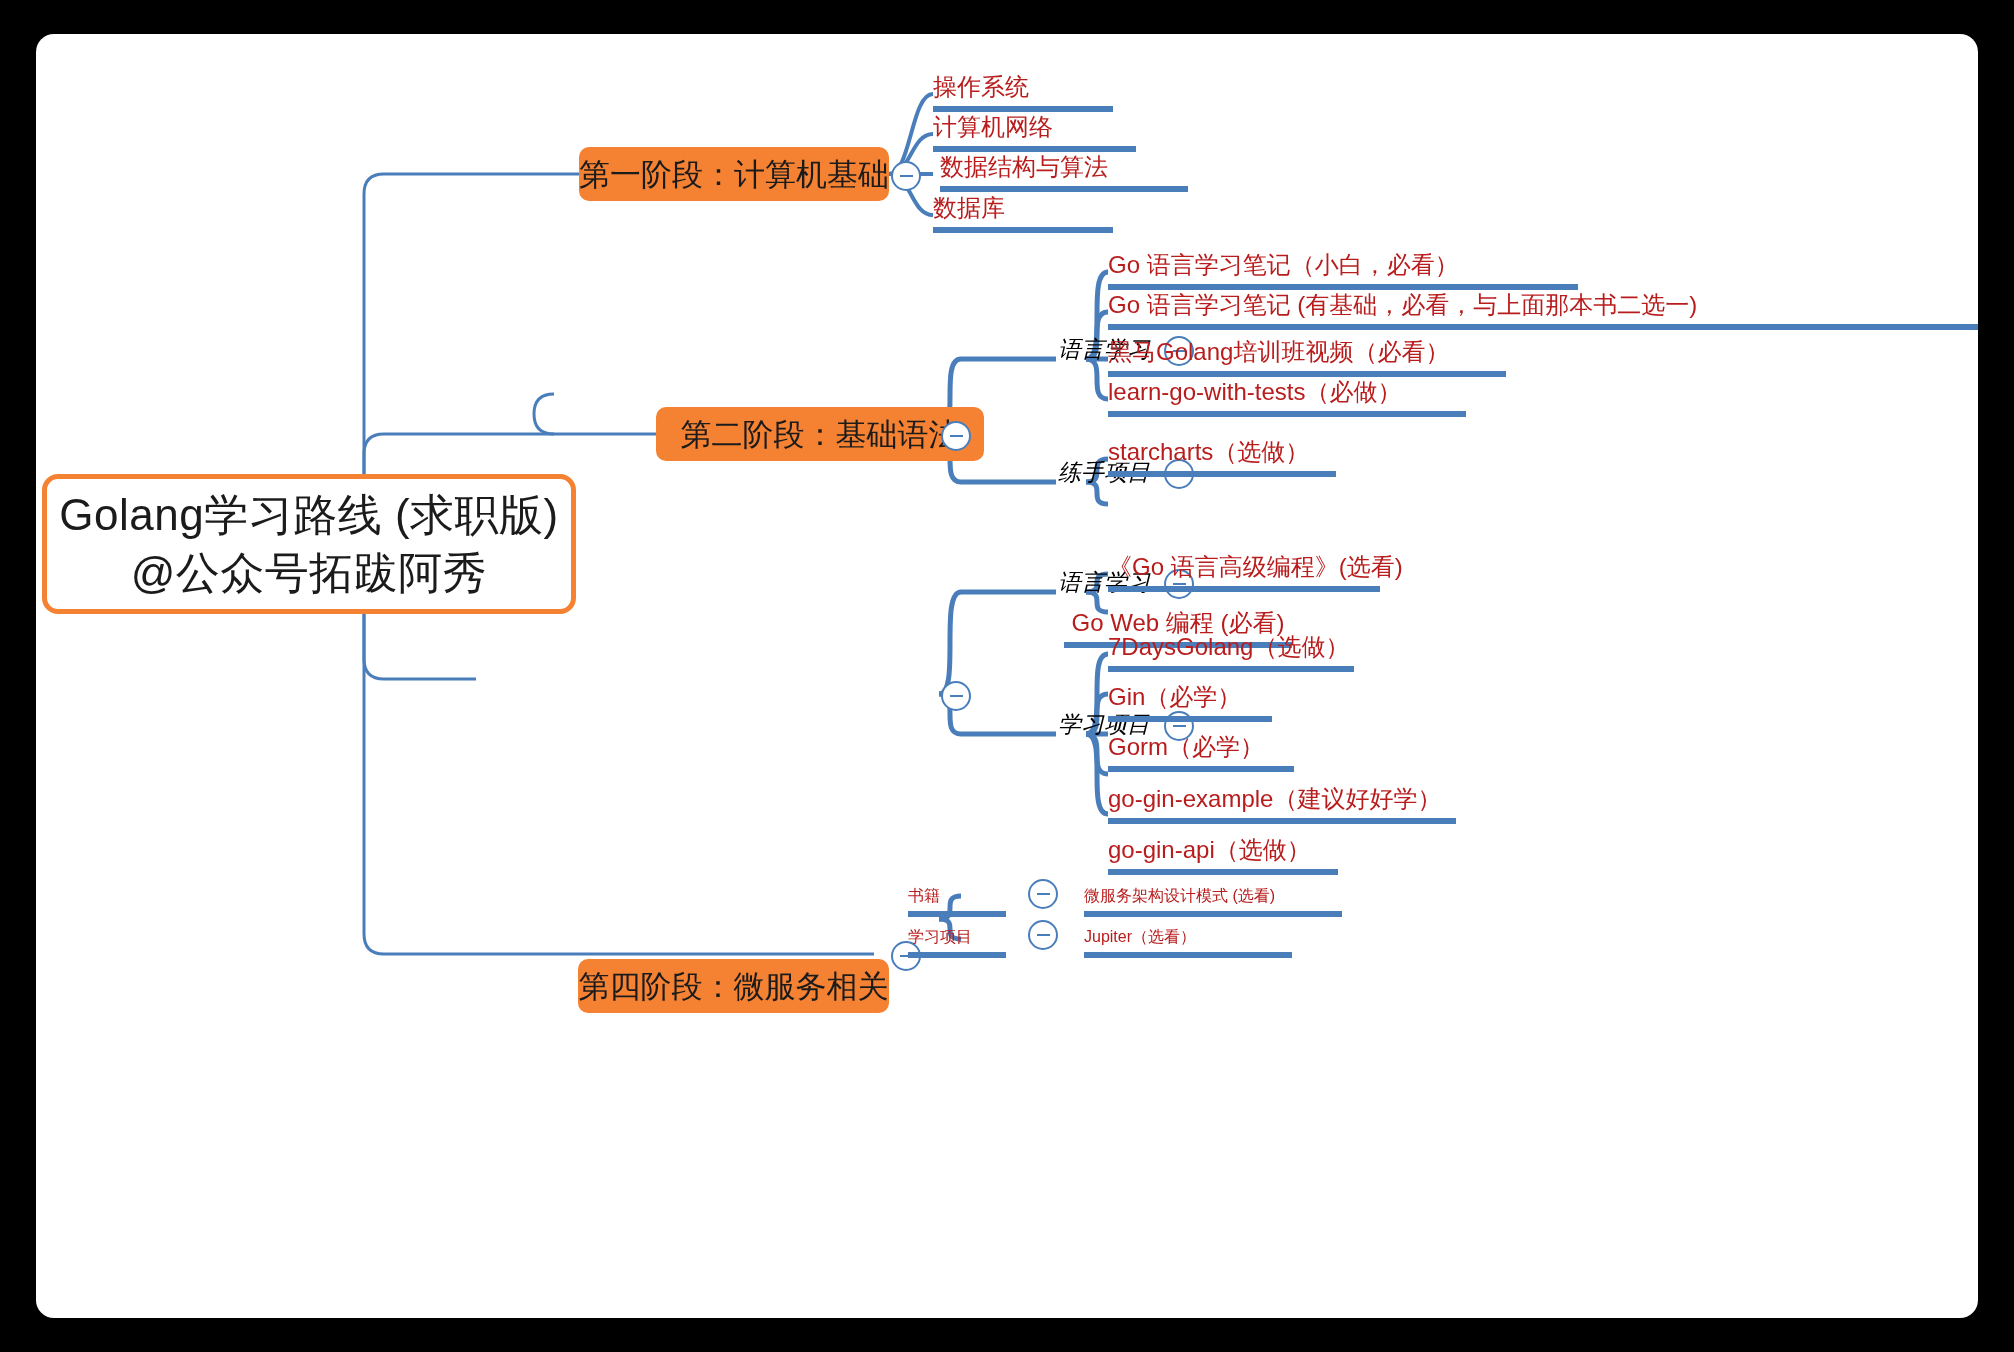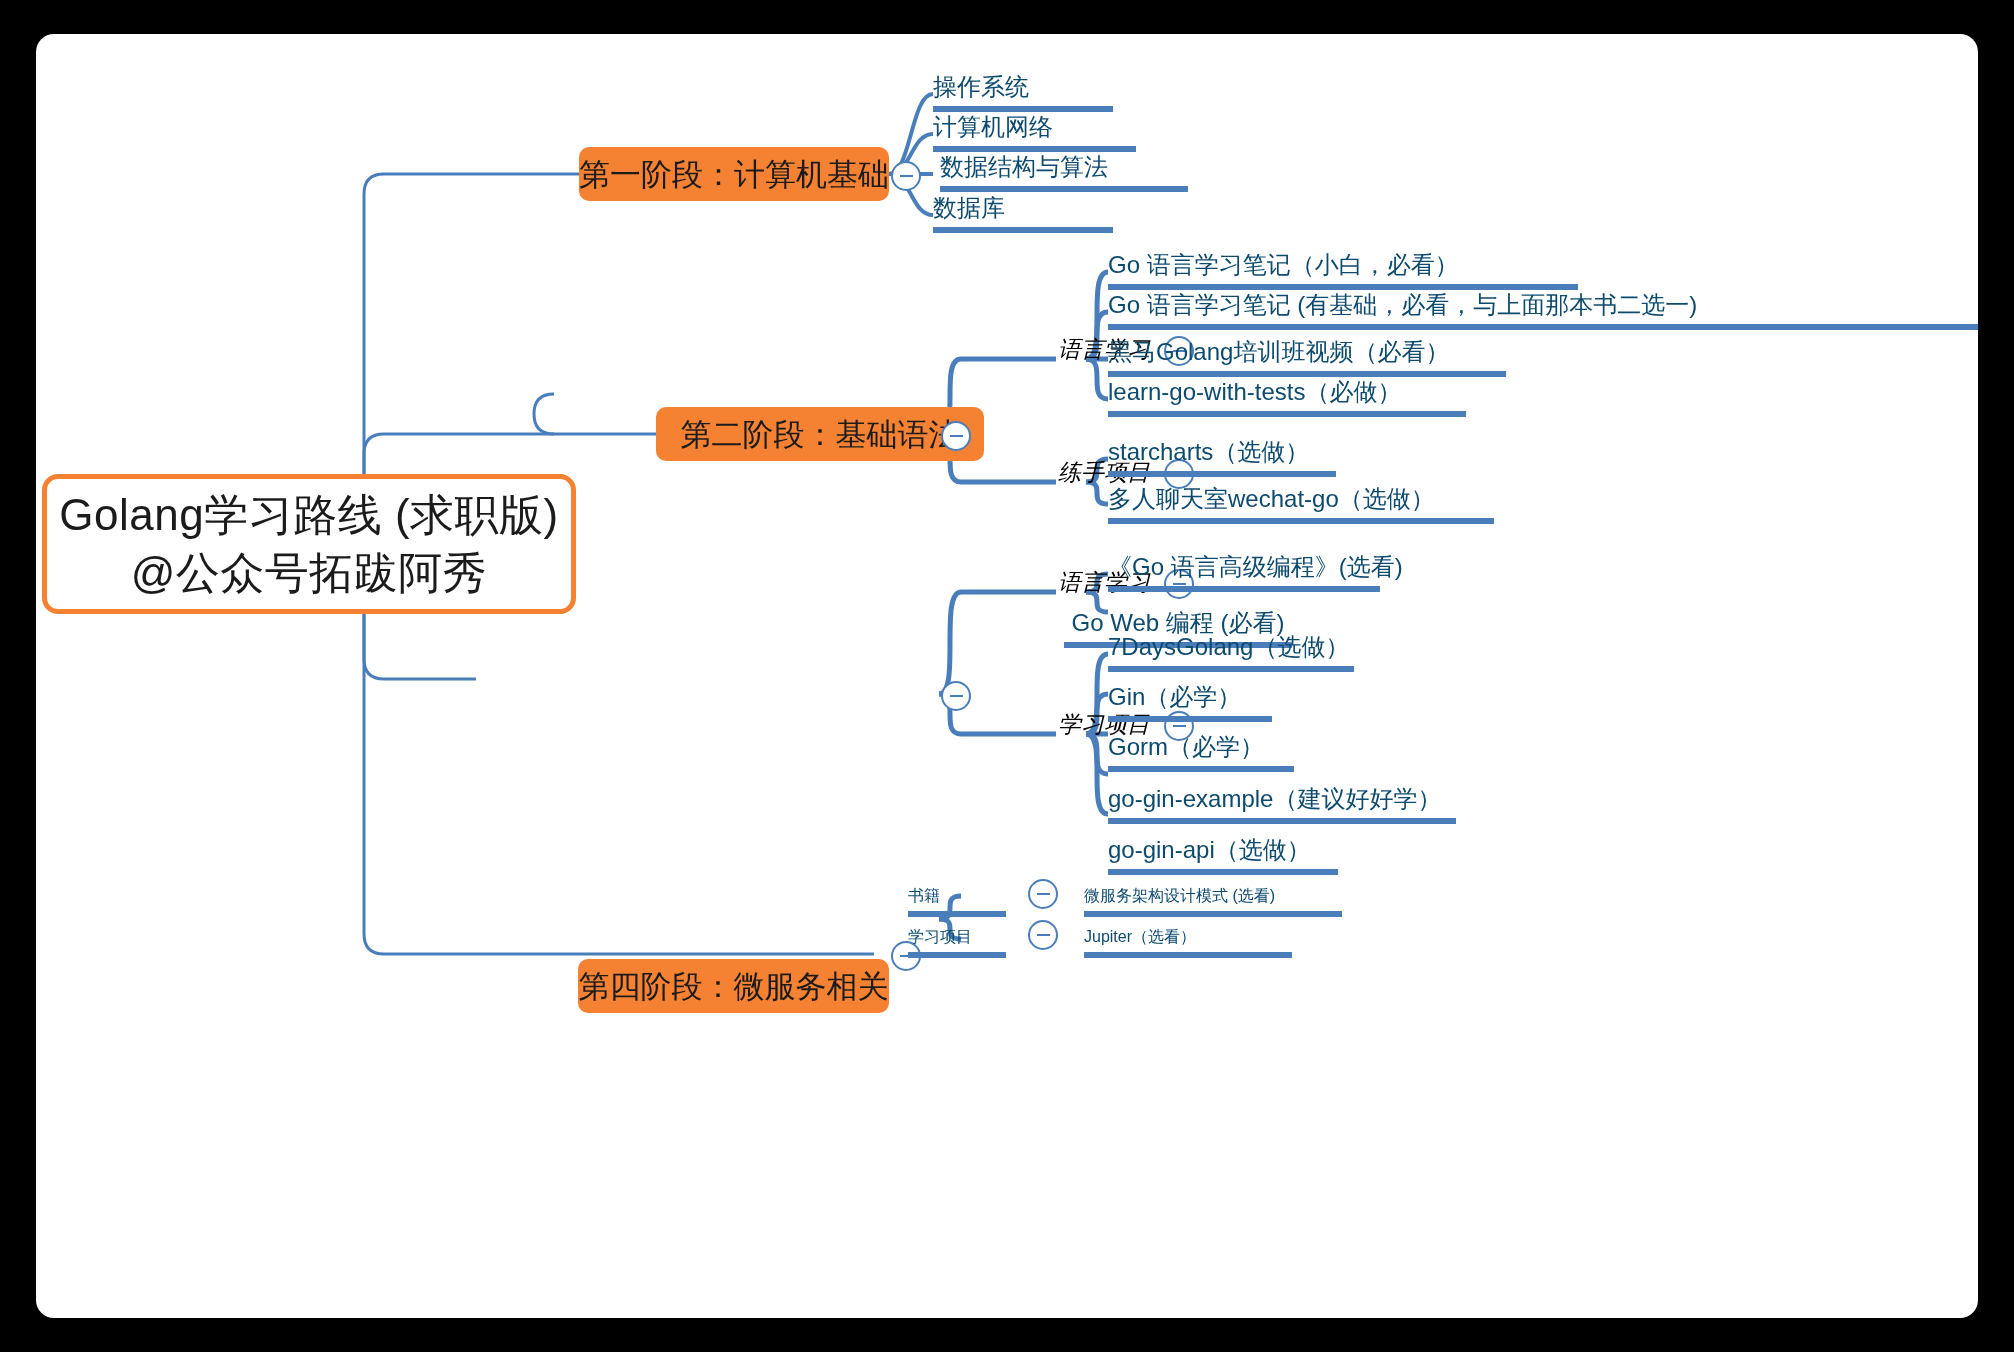--- a/index.html
+++ b/index.html
@@ -83,21 +83,21 @@
     color: #000000;
     font-size: 23px;
     line-height: 1;
     display: flex;
     align-items: center;
     font-style: italic;
   }
 
   
   .leaf-node {
-    color: #0c4a6e;
+    color: #b91c1c;
     font-size: 24px;
     line-height: 1;
     display: flex;
     align-items: flex-end;
     padding-bottom: 7px;
     border-bottom: 6px solid #4A7EBB;
   }
   .leaf-node.small { font-size: 16px; }
 
   
@@ -243,23 +243,20 @@
     </div>
 
     <div class="node cat-node" style="left:1022px; top:423px; height:30px;">
       <span>练手项目</span>
     </div>
     <div class="toggle" style="left:1128px; top:425px;"></div>
 
     <div class="node leaf-node" style="left:1072px; top:403px; width:228px; height:40px;">
       <span>starcharts（选做）</span>
     </div>
-    <div class="node leaf-node" style="left:1072px; top:450px; width:386px; height:40px;">
-      <span>多人聊天室wechat-go（选做）</span>
-    </div>
 
     <div class="toggle" style="left:905px; top:647px;"></div>
 
     <div class="node cat-node" style="left:1022px; top:533px; height:30px;">
       <span>语言学习</span>
     </div>
     <div class="toggle" style="left:1128px; top:535px;"></div>
 
     <div class="node leaf-node" style="left:1072px; top:518px; width:272px; height:40px;">
       <span>《Go 语言高级编程》(选看)</span>

